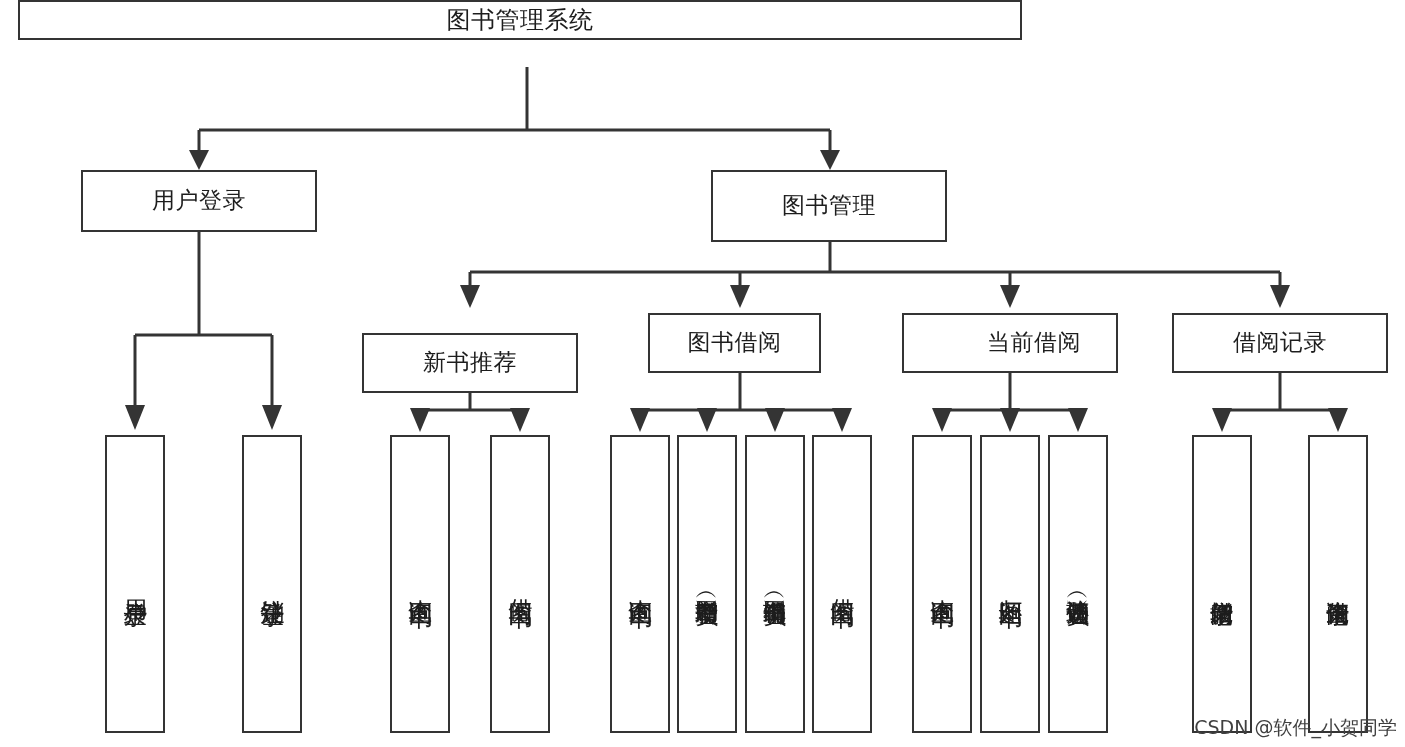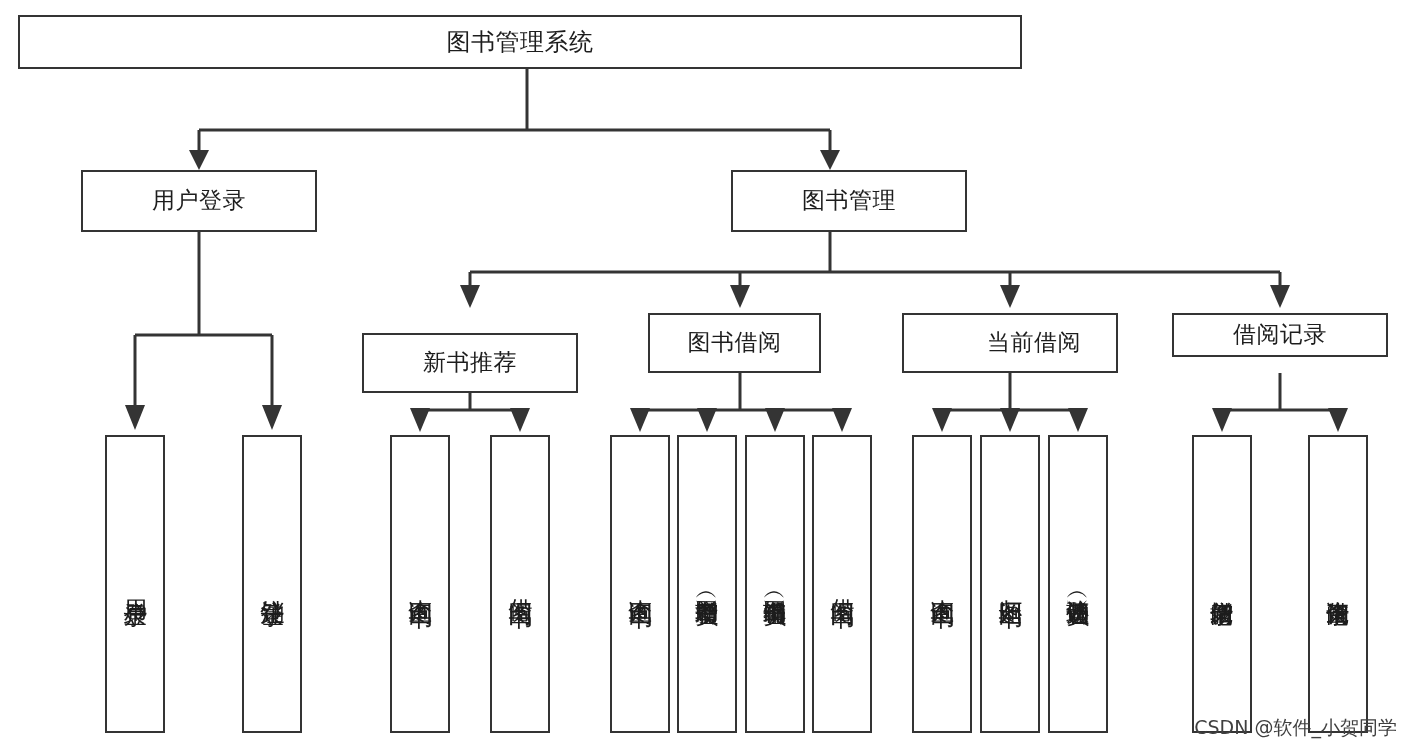--- a/index.html
+++ b/index.html
@@ -146,41 +146,41 @@
 
       <path d="M 1280 373 L 1280 410"></path>
       <path d="M 1222 410 L 1338 410"></path>
       <path d="M 1222 410 L 1222 420"></path>
       <polygon points="1212,408 1222,432 1232,408" fill="#343434" stroke="none"></polygon>
       <path d="M 1338 410 L 1338 420"></path>
       <polygon points="1328,408 1338,432 1348,408" fill="#343434" stroke="none"></polygon>
     </g>
   </svg>
 
-  <div class="node horiz root" style="left:18px; top:15px; width:1004px; height:54px;justify-content:center;">
+  <div class="node horiz root" style="left:18px; top:0; width:1004px; height:40px;justify-content:center;">
     <span>图书管理系统</span>
   </div>
 
   <div class="node horiz" style="left:81px; top:170px; width:236px; height:62px;">
     <span>用户登录</span>
   </div>
-  <div class="node horiz" style="left:711px; top:170px; width:236px; height:62px;margin-left:20px;">
+  <div class="node horiz" style="left:711px; top:170px; width:236px; height:72px;">
     <span>图书管理</span>
   </div>
 
   <div class="node horiz" style="left:362px; top:313px; width:216px; height:60px;margin-top:20px;">
     <span>新书推荐</span>
   </div>
   <div class="node horiz" style="left:648px; top:313px; width:173px; height:60px;">
     <span>图书借阅</span>
   </div>
   <div class="node horiz" style="left:902px; top:313px; width:216px; height:60px;padding-left:48px;">
     <span>当前借阅</span>
   </div>
-  <div class="node horiz" style="left:1172px; top:313px; width:216px; height:44px;">
+  <div class="node horiz" style="left:1172px; top:313px; width:216px; height:60px;">
     <span>借阅记录</span>
   </div>
 
   <div class="node vert" style="left:105px; top:435px; width:60px; height:298px;">
     <span class="vlabel">用户登录</span>
   </div>
   <div class="node vert" style="left:242px; top:435px; width:60px; height:298px;">
     <span class="vlabel">注销登录</span>
   </div>
 

